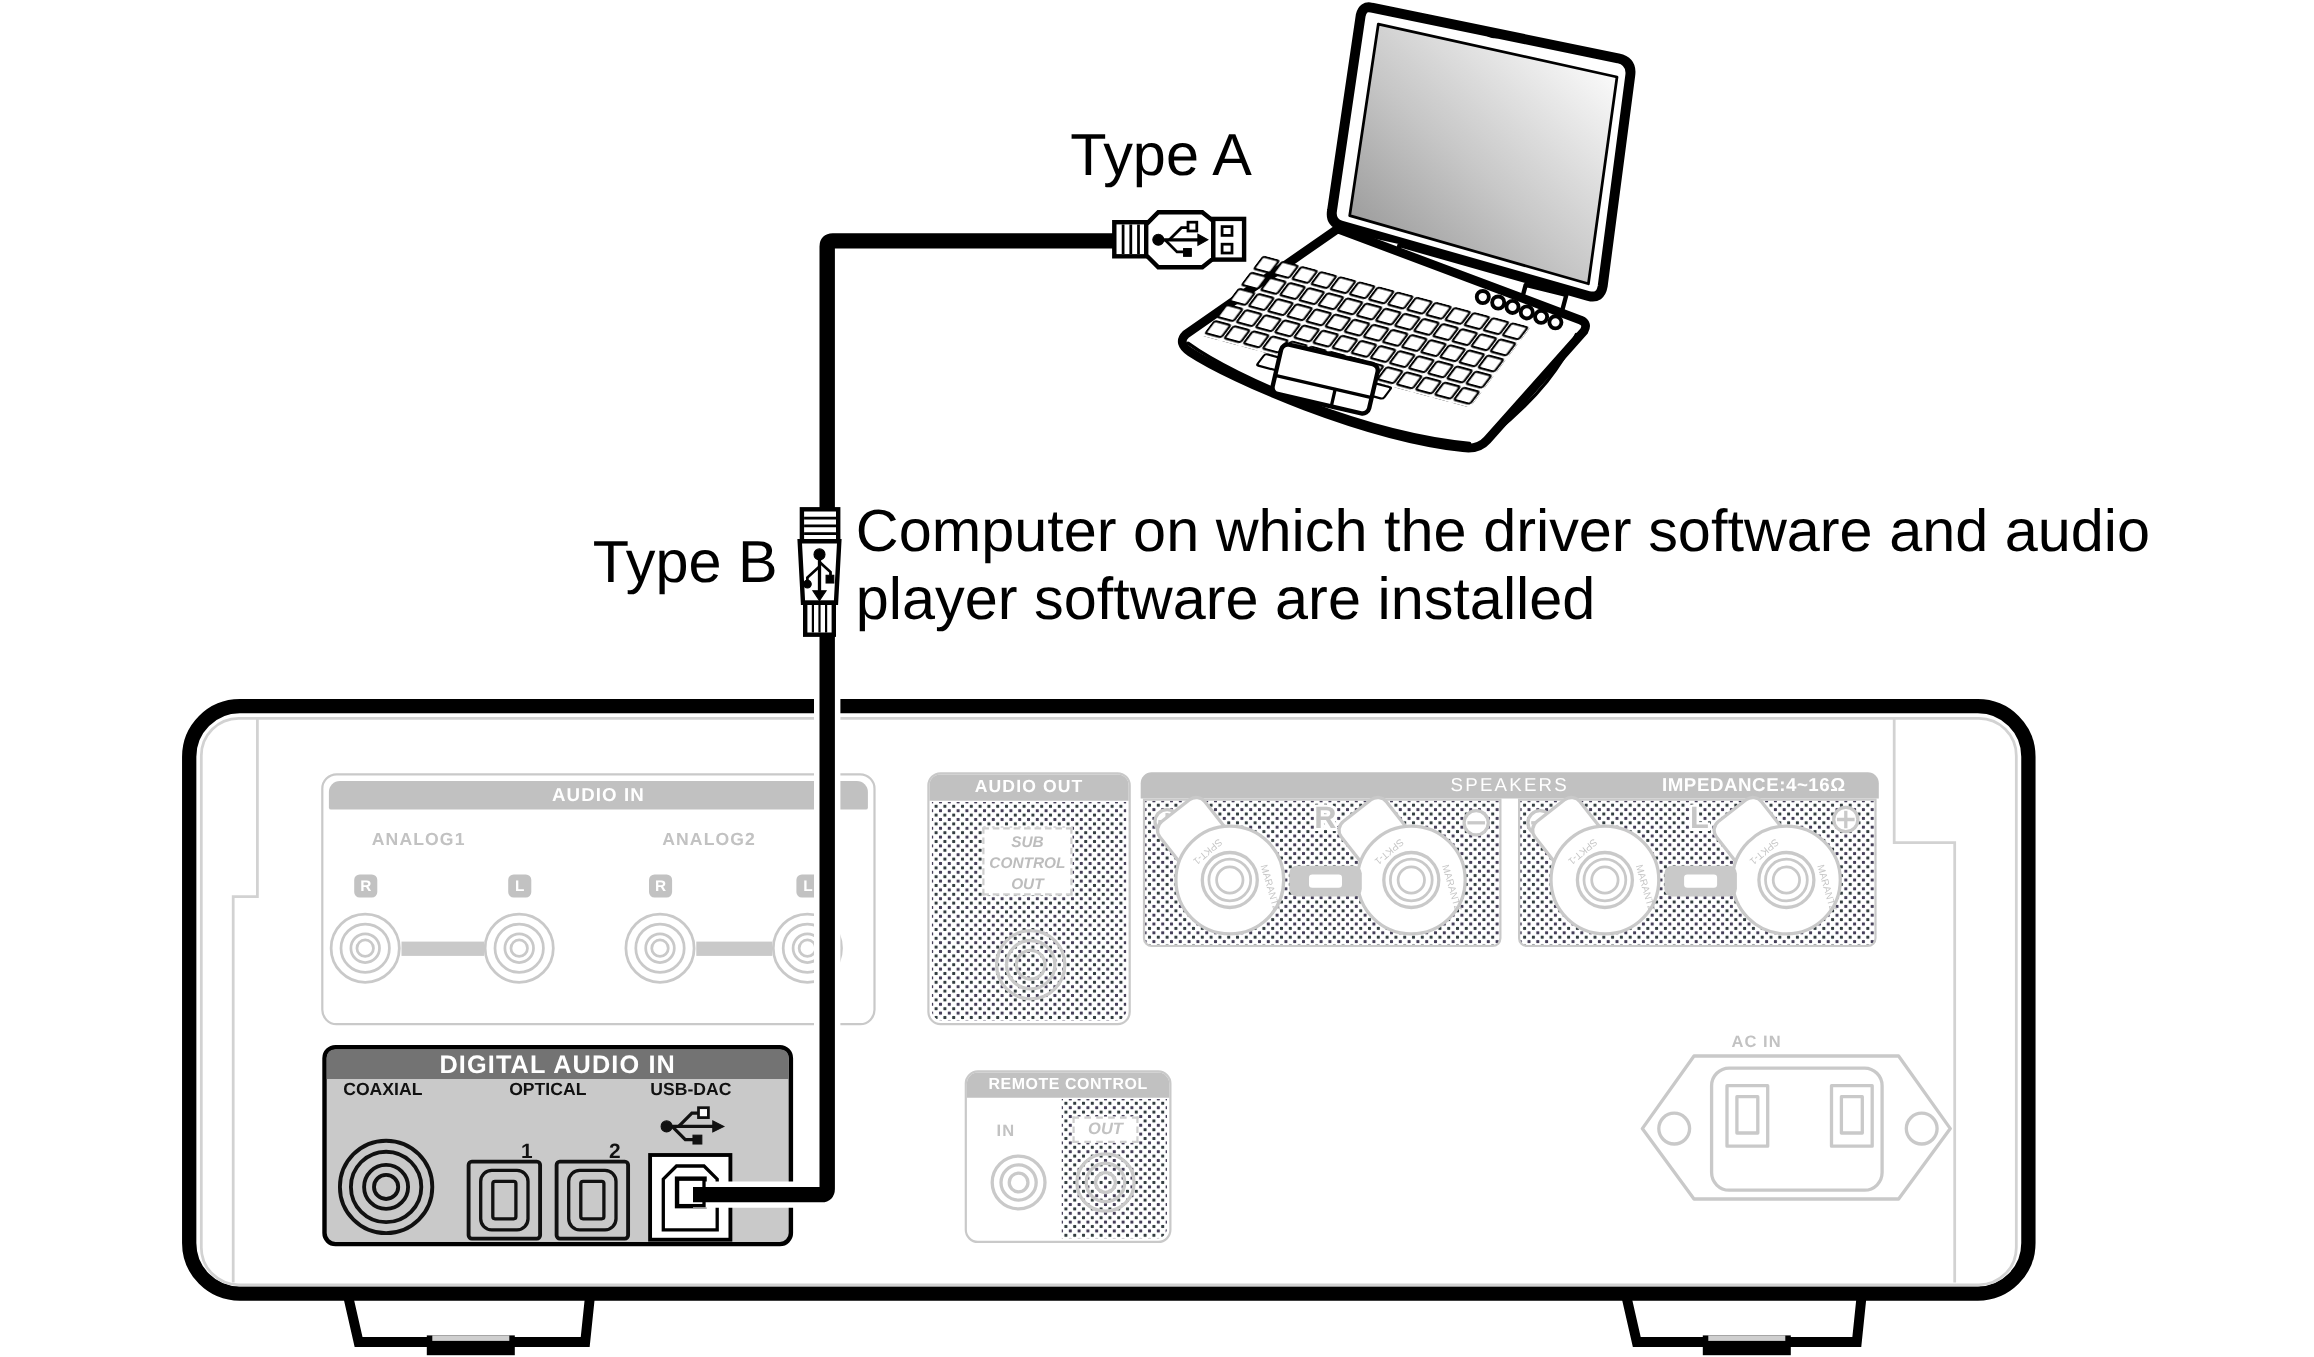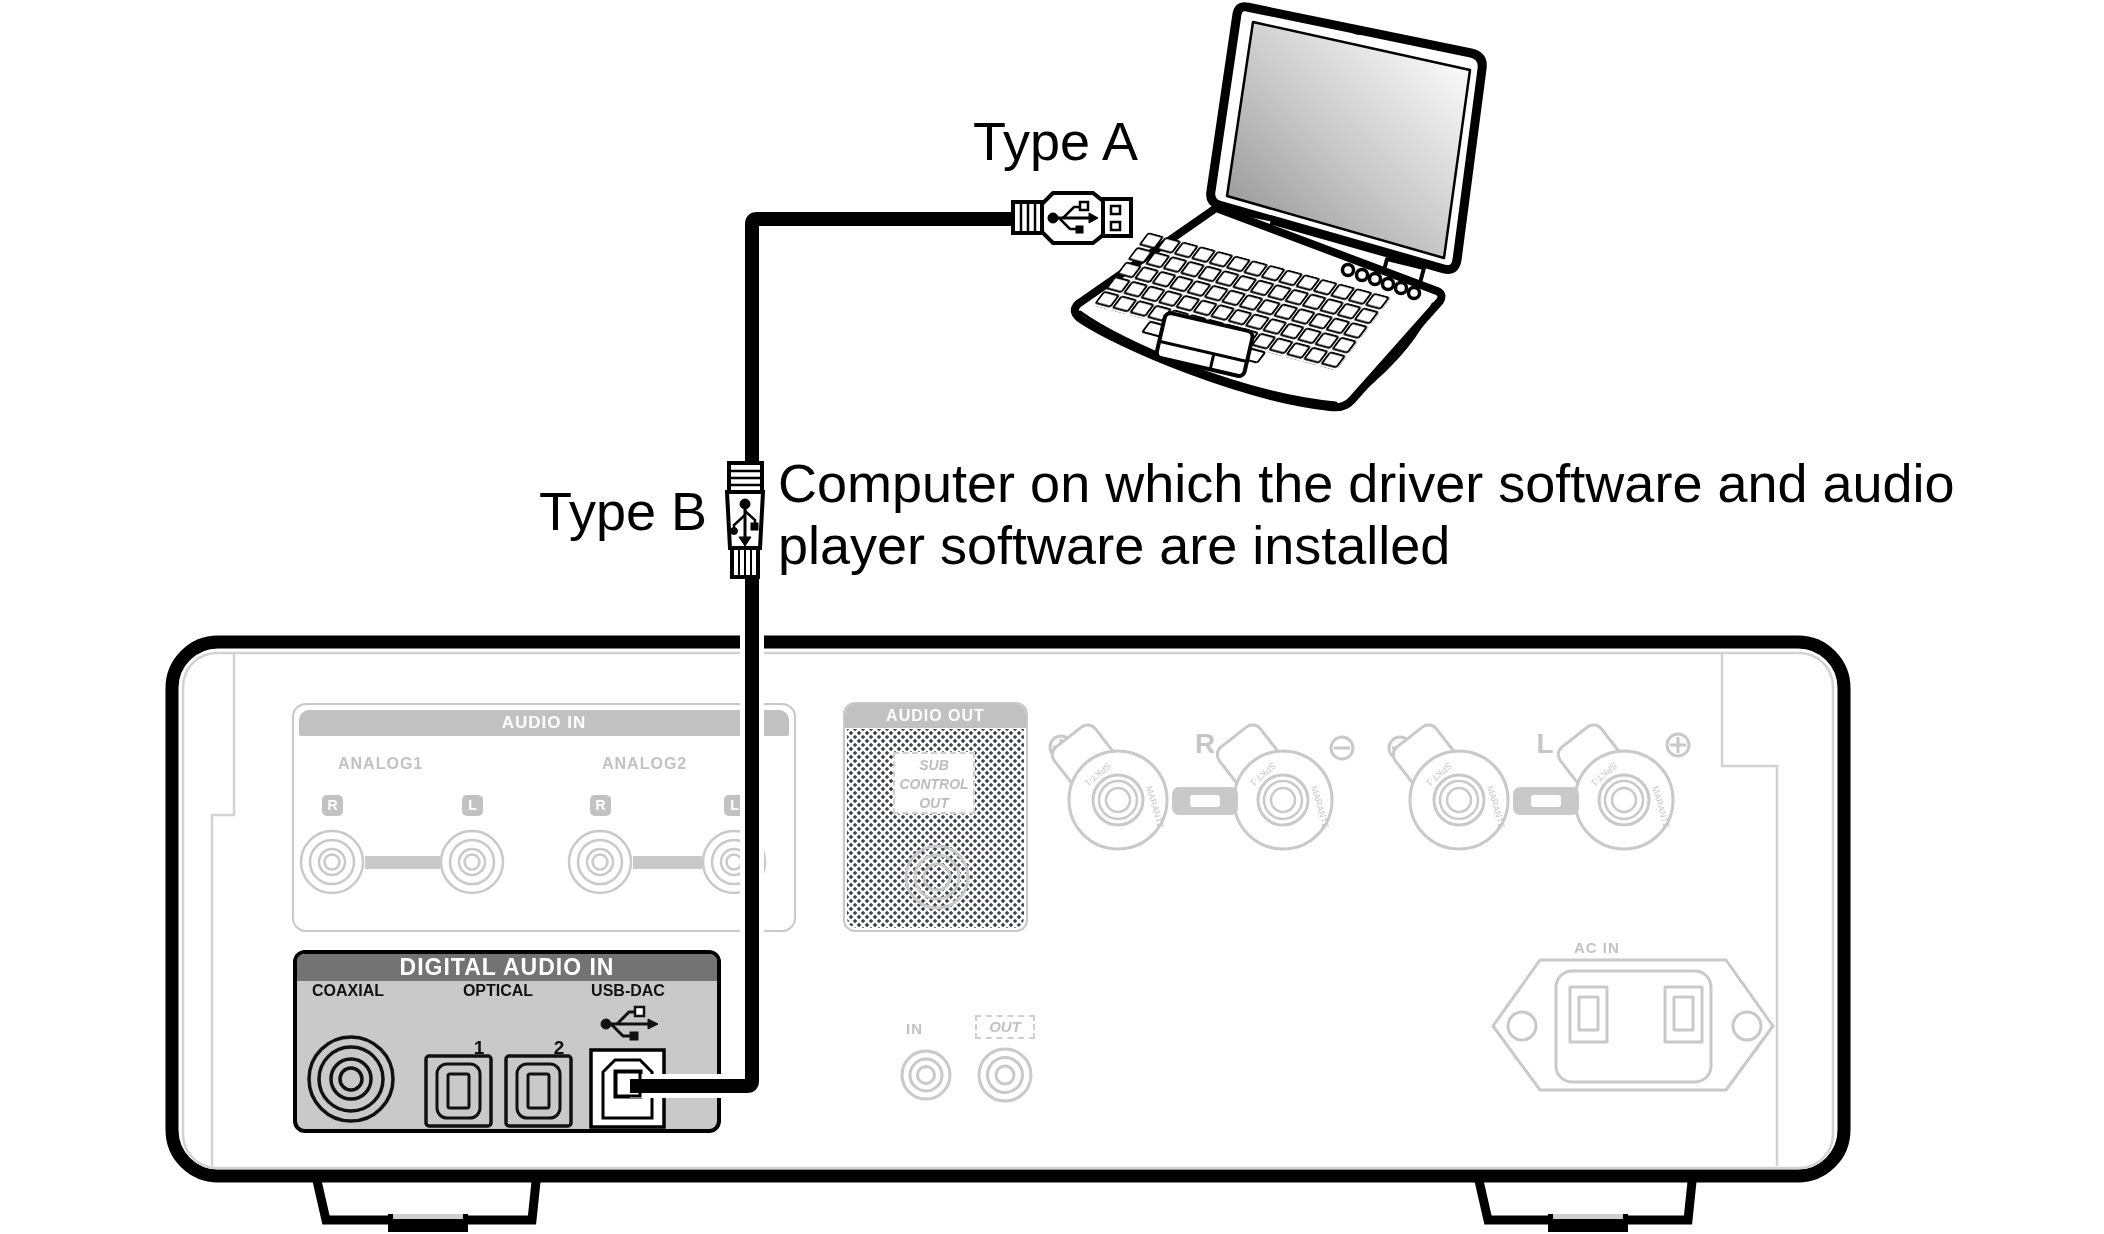--- a/index.html
+++ b/index.html
@@ -104,32 +104,43 @@
   <div class="gbox" style="left:843px;top:702px;width:185px;height:230px;z-index:2;border-radius:12px">
     <div class="band" style="left:0;top:0;width:100%;height:24px;line-height:24px;font-size:16px;letter-spacing:1px;border-radius:10px 10px 0 0;">AUDIO OUT</div>
     <div class="dots abs" style="left:2px;right:2px;top:25px;bottom:2px;border-radius:0 0 10px 10px;"></div>
   </div>
   <div class="dashbox" style="left:893px;top:752px;width:82px;height:62px;font-size:14px;line-height:19px;padding-top:2px;z-index:2">
     <div>SUB</div>
     <div>CONTROL</div>
     <div>OUT</div>
   </div>
 
+  <div class="abs" style="left:1037px;top:702px;width:671px;height:163px;z-index:2">
+    <div class="band" style="left:0;top:0;width:100%;height:24px;border-radius:10px 10px 0 0;"></div>
+    <div class="band" style="left:0;top:0;width:100%;height:24px;line-height:24px;font-size:17px;font-weight:normal;letter-spacing:2px;background:transparent;">SPEAKERS</div>
+    <div class="band" style="right:30px;top:0;height:24px;line-height:24px;font-size:17px;background:transparent;letter-spacing:0.5px;">IMPEDANCE:4~16Ω</div>
+    <div class="dots abs" style="left:2px;top:24px;width:326px;height:135px;border:2px solid #c9c9c9;box-sizing:border-box;border-radius:0 0 8px 8px;"></div>
+    <div class="dots abs" style="left:343px;top:24px;width:326px;height:135px;border:2px solid #c9c9c9;box-sizing:border-box;border-radius:0 0 8px 8px;"></div>
+  </div>
   <div class="biglet" style="left:1185px;top:728px;width:40px;z-index:2">R</div>
   <div class="biglet" style="left:1525px;top:728px;width:40px;z-index:2">L</div>
 
   <div class="abs" style="left:293px;top:950px;width:428px;height:183px;background:#c9c9c9;border:4px solid #000;border-radius:12px;box-sizing:border-box;z-index:2">
     <div class="band" style="left:0;top:0;width:100%;height:27px;line-height:27px;font-size:23px;letter-spacing:1px;background:#737373;border-radius:7px 7px 0 0;">DIGITAL AUDIO IN</div>
   </div>
   <div class="dark" style="left:288px;top:982px;width:120px;font-size:16px;z-index:2">COAXIAL</div>
   <div class="dark" style="left:438px;top:982px;width:120px;font-size:16px;z-index:2">OPTICAL</div>
   <div class="dark" style="left:568px;top:982px;width:120px;font-size:16px;z-index:2">USB-DAC</div>
   <div class="dark" style="left:470px;top:1037px;width:18px;font-size:19px;z-index:2">1</div>
   <div class="dark" style="left:550px;top:1037px;width:18px;font-size:19px;z-index:2">2</div>
 
+  <div class="gbox" style="left:877px;top:973px;width:188px;height:157px;z-index:2;border-radius:12px">
+    <div class="band" style="left:0;top:0;width:100%;height:23px;line-height:23px;font-size:14.5px;letter-spacing:0.5px;border-radius:10px 10px 0 0;">REMOTE CONTROL</div>
+    <div class="dots abs" style="left:86px;right:2px;top:24px;bottom:2px;border-radius:0 0 10px 0;"></div>
+  </div>
   <div class="ghost" style="left:906px;top:1020px;width:40px;font-size:15px;z-index:2">IN</div>
   <div class="dashbox" style="left:975px;top:1015px;width:60px;height:24px;font-size:15px;line-height:20px;color:#c2c2c2;z-index:2">OUT</div>
 
   <div class="ghost" style="left:1574px;top:939px;width:120px;font-size:15px;z-index:2">AC IN</div>
 
   <svg width="2104" height="1234" viewBox="0 0 2104 1234" style="z-index:3">
 
     <g fill="none" stroke="#c9c9c9" stroke-width="2.5">
       <g>
           <circle cx="332" cy="862" r="31"></circle>

